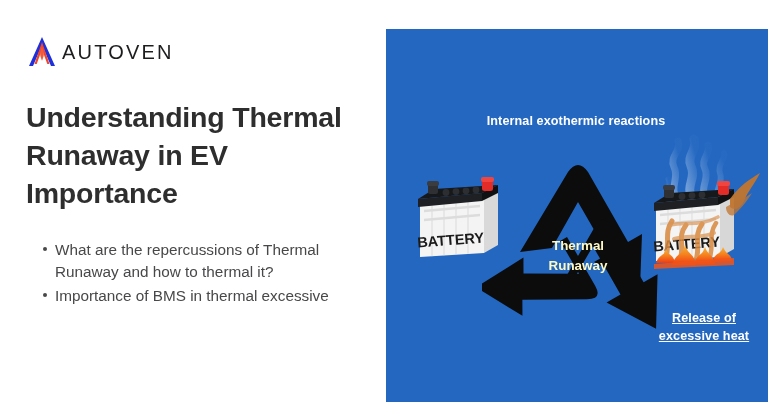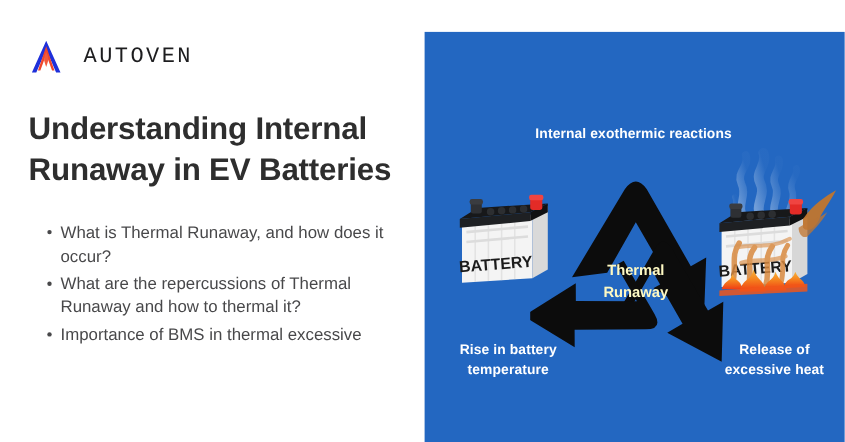--- a/index.html
+++ b/index.html
@@ -27,23 +27,22 @@
     left: 0; top: 0;
     width: 386px;
     height: 402px;
     background: #ffffff;
     box-sizing: border-box;
     padding: 34px 26px 20px 26px;
   }
   .brand {
     display: flex;
     align-items: center;
-    gap: 18px;
+    gap: 4px;
     height: 36px;
-    font-family: Liberation Mono, monospace;
   }
   .brand-mark {
     width: 32px;
     height: 34px;
     flex: 0 0 32px;
     position: relative;
   }
   .brand-name {
     font-size: 20px;
     letter-spacing: 2.2px;
@@ -102,21 +101,21 @@
     position: absolute;
     color: #ffffff;
     font-weight: 700;
     font-size: 12.6px;
     line-height: 1.45;
     text-align: center;
     letter-spacing: 0.1px;
   }
   .label-top    { left: 90px;  top: 83px;  width: 200px; }
   .label-left   { left: 6px;   top: 280px; width: 140px; }
-  .label-right  { left: 256px; top: 280px; width: 124px; }
+  .label-right  { left: 256px; top: 280px; width: 124px; text-decoration: underline; }
 
   .center-label {
     position: absolute;
     left: 144px;
     top: 207px;
     width: 96px;
     text-align: center;
     color: #fef9c3;
     font-weight: 700;
     font-size: 13.4px;
@@ -151,34 +150,32 @@
       <span class="brand-mark">
         <svg width="32" height="34" viewBox="0 0 32 34" xmlns="http://www.w3.org/2000/svg">
           <path d="M16 2 L29 31 L25 31 L16 10 L7 31 L3 31 Z" fill="#1f30da"></path>
           <path d="M16 7 L23.5 29 L21.3 29 L16 14.5 L10.7 29 L8.5 29 Z" fill="#f0472b"></path>
           <path d="M16 12 Q18.6 17.5 17.6 21 Q16.6 24.4 16 25.8 Q15.4 24.4 14.4 21 Q13.4 17.5 16 12 Z" fill="#f25a3c"></path>
         </svg>
       </span>
       <span class="brand-name">AUTOVEN</span>
     </div>
 
-    <h1 class="headline">Understanding Internal Runaway in EV Batteries</h1>
+    <h1 class="headline">Understanding Thermal Runaway in EV Importance</h1>
 
     <ul class="bullets">
-      <li>What is Thermal Runaway, and how does it occur?</li>
       <li>What are the repercussions of Thermal Runaway and how to thermal it?</li>
       <li>Importance of BMS in thermal excessive</li>
     </ul>
   </div>
 
   <div class="right-panel">
 
     <div class="rp-label label-top">Internal exothermic reactions</div>
 
-    <div class="rp-label label-left">Rise in battery temperature</div>
 
     <div class="rp-label label-right">Release of excessive heat</div>
 
     <div class="battery-wrap battery-left">
       <svg width="100" height="100" viewBox="0 0 100 100" xmlns="http://www.w3.org/2000/svg">
         <defs>
           <clipPath id="bodyClipA">
               <path d="M12 36 L76 30 L76 88 L12 92 Z"></path>
             </clipPath>
         </defs>

